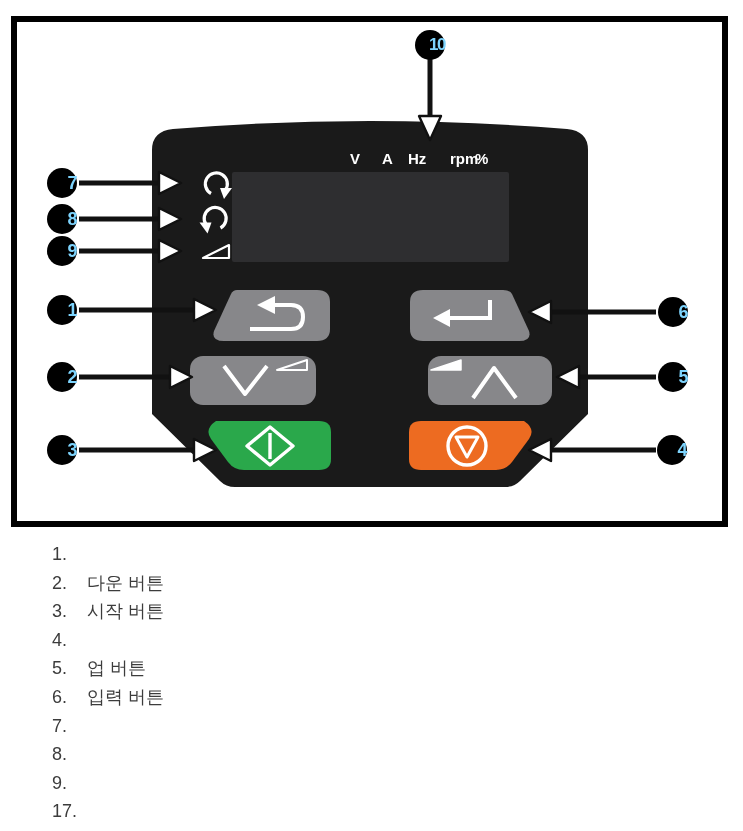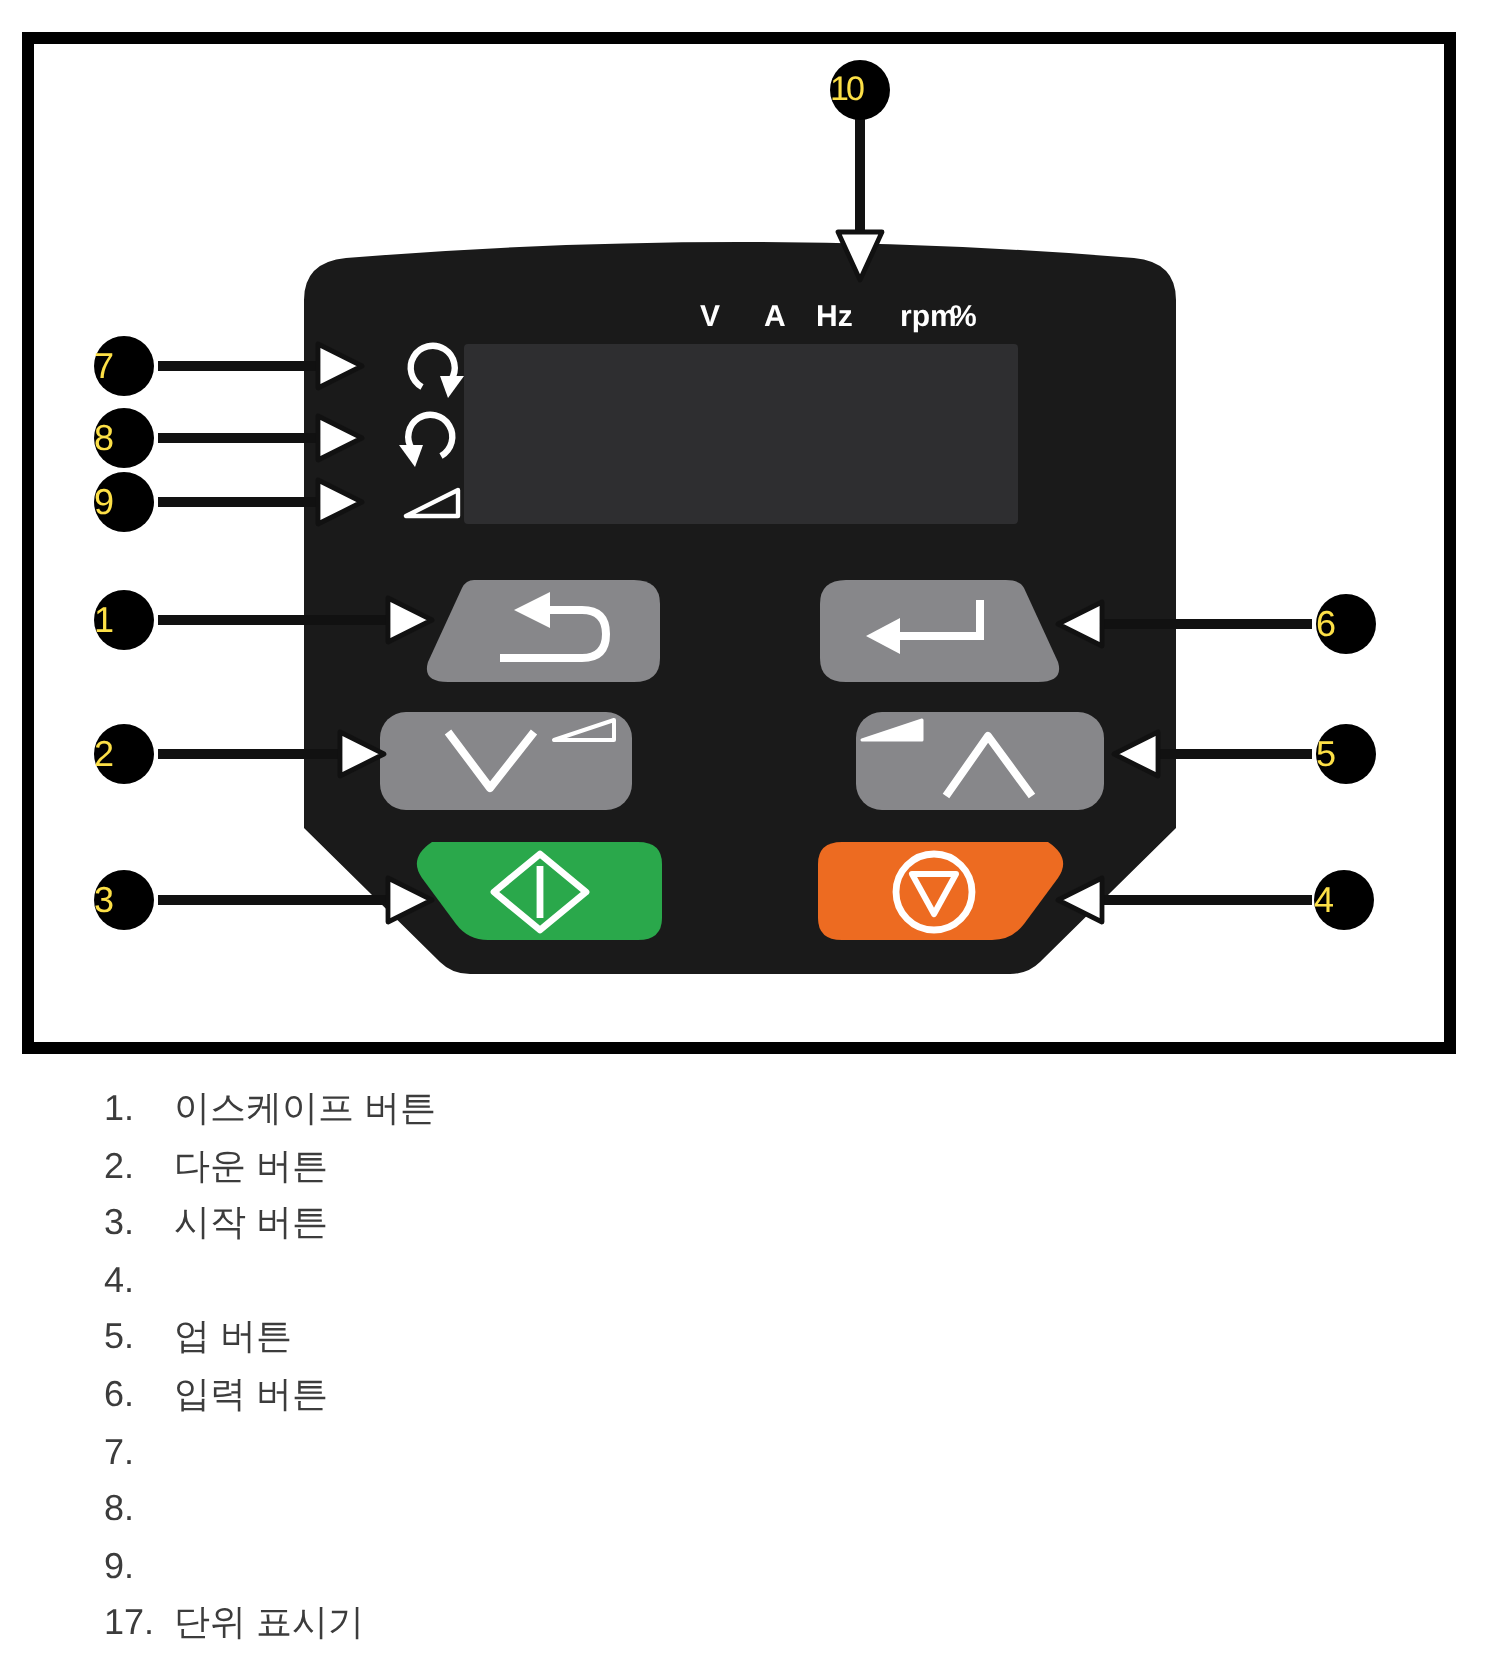--- a/index.html
+++ b/index.html
@@ -3,21 +3,21 @@
 <meta charset="utf-8">
 <style>
   html,body{margin:0;padding:0;background:#fff;}
   .figure{position:relative;width:743px;height:831px;background:#fff;overflow:hidden;
           font-family:"Liberation Sans","DejaVu Sans",sans-serif;}
   .frame{position:absolute;left:11px;top:16px;width:717px;height:511px;
          border:6px solid #000;box-sizing:border-box;background:#fff;}
   svg.keypad{position:absolute;left:0;top:0;width:743px;height:831px;}
   
   .co{position:absolute;width:30px;height:30px;border-radius:50%;background:#000;
-      color:#fde047;font-weight:normal;font-size:18px;line-height:30px;text-align:left;
+      color:#7dd3fc;font-weight:bold;font-size:18px;line-height:30px;text-align:right;
       letter-spacing:-0.5px;}
   .co10{letter-spacing:-1.5px;font-size:17px;}
   
   .unit{position:absolute;top:150px;color:#fff;font-weight:bold;font-size:15px;}
   .u0{left:350px}.u1{left:382px}.u2{left:408px}.u3{left:450px}.u4{left:475px}
   
   .legend{position:absolute;left:52px;top:540px;color:#3c3c3c;font-size:18px;}
   .lrow{display:flex;line-height:28.6px;white-space:nowrap;}
   .lnum{width:35px;flex:0 0 35px;}
 </style>
@@ -142,21 +142,20 @@
   <div class="co" style="left:658px;top:362px">5</div>
   <div class="co" style="left:658px;top:297px">6</div>
   <div class="co" style="left:47px;top:168px">7</div>
   <div class="co" style="left:47px;top:204px">8</div>
   <div class="co" style="left:47px;top:236px">9</div>
   <div class="co co10" style="left:415px;top:30px">10</div>
 
   <div class="legend">
     <div class="lrow">
       <span class="lnum">1.</span>
-      <span class="llabel">이스케이프 버튼</span>
     </div>
     <div class="lrow">
       <span class="lnum">2.</span>
       <span class="llabel">다운 버튼</span>
     </div>
     <div class="lrow">
       <span class="lnum">3.</span>
       <span class="llabel">시작 버튼</span>
     </div>
     <div class="lrow">
@@ -174,17 +173,16 @@
       <span class="lnum">7.</span>
     </div>
     <div class="lrow">
       <span class="lnum">8.</span>
     </div>
     <div class="lrow">
       <span class="lnum">9.</span>
     </div>
     <div class="lrow">
       <span class="lnum">17.</span>
-      <span class="llabel">단위 표시기</span>
     </div>
   </div>
 
 </div>
 
 </body></html>

